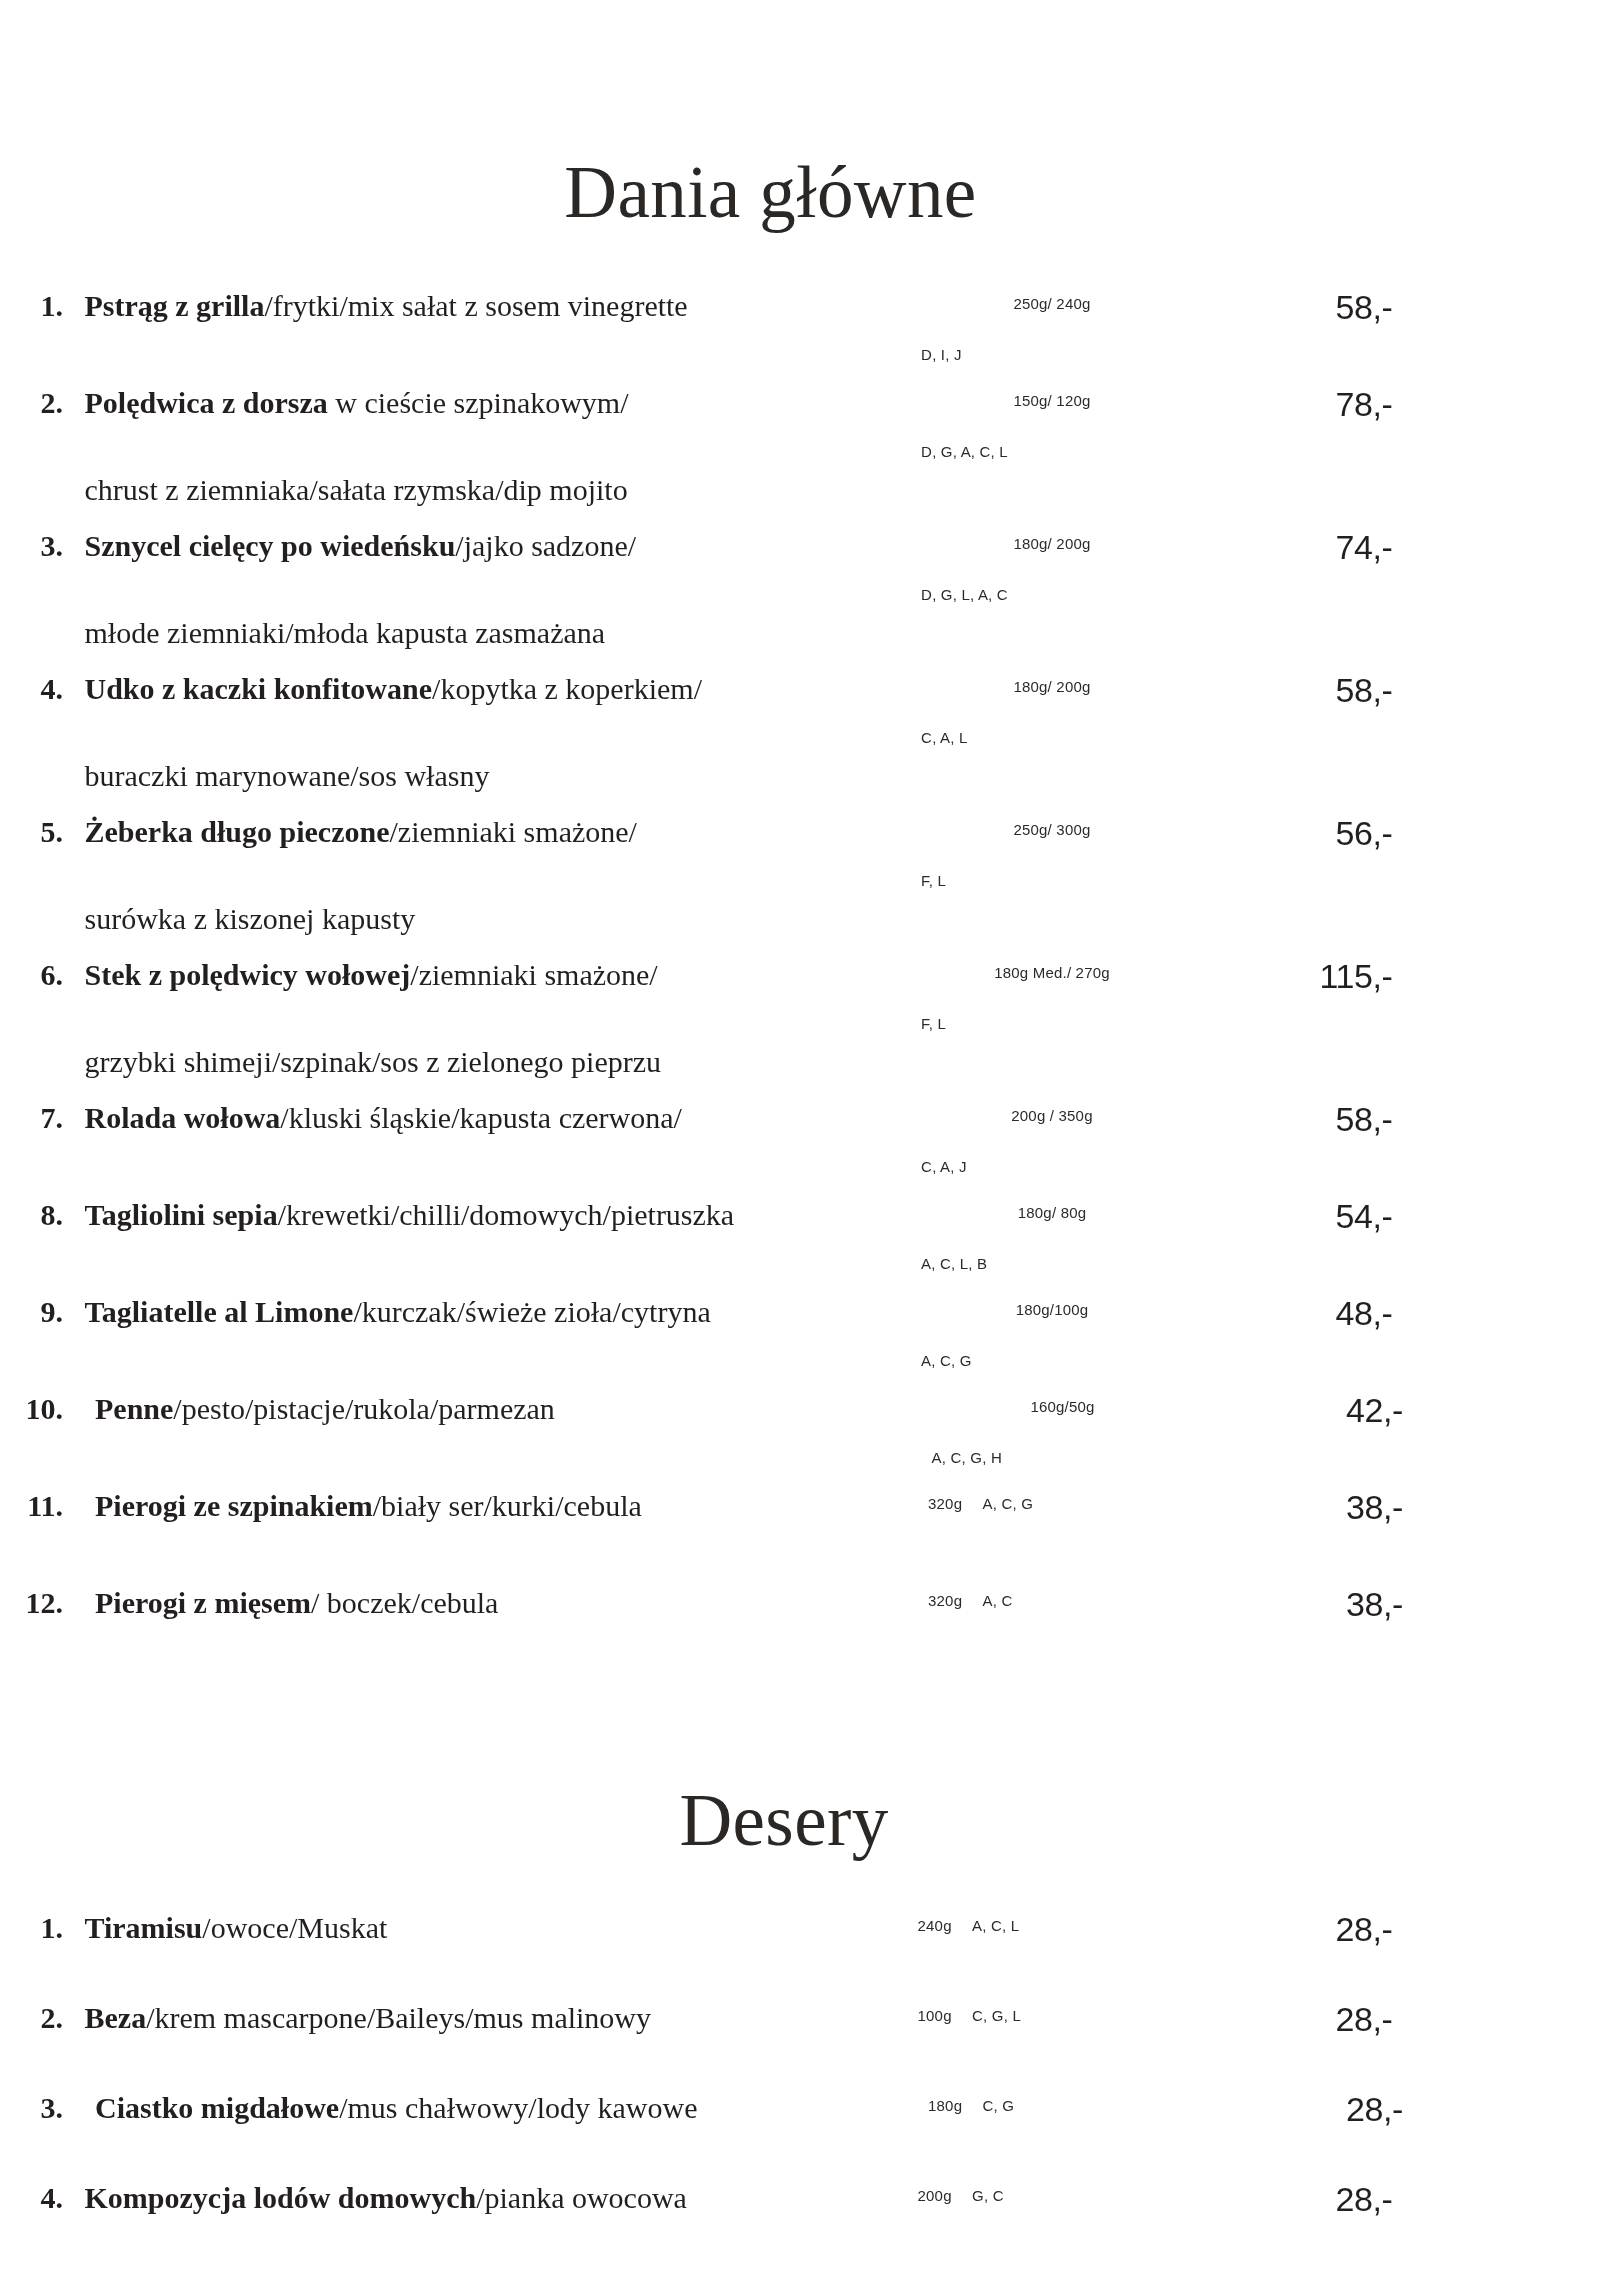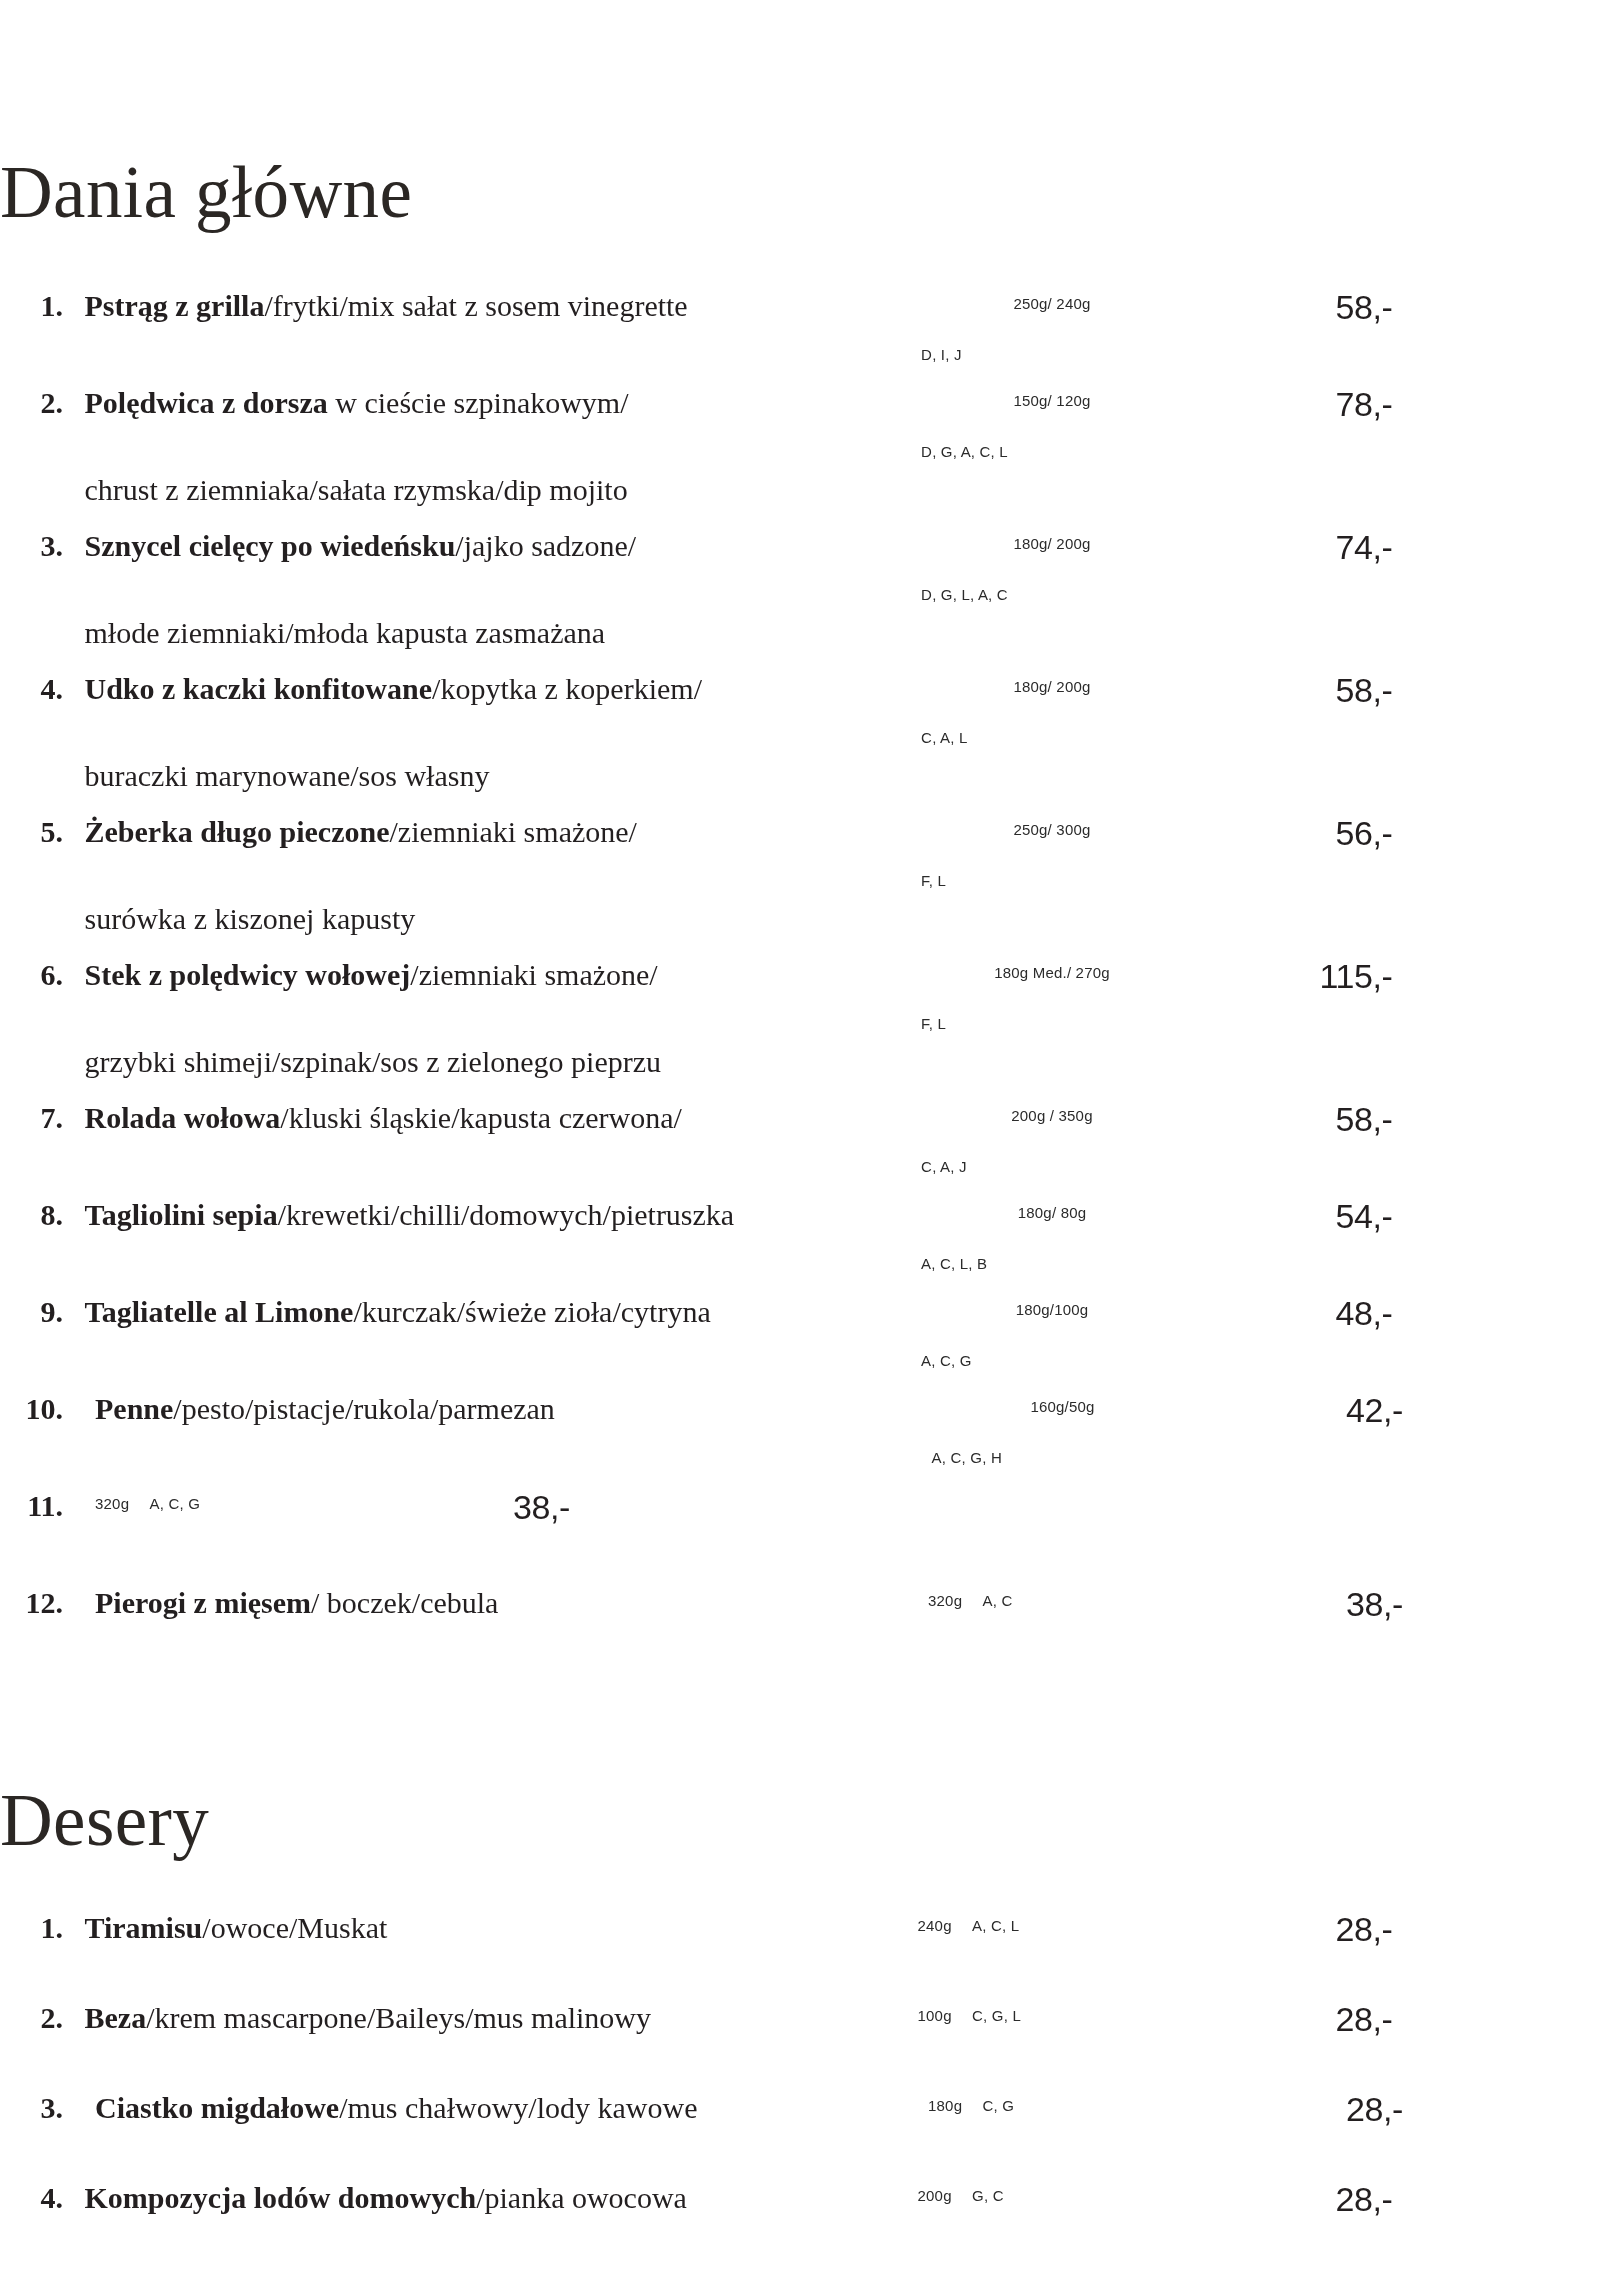--- a/index.html
+++ b/index.html
@@ -22,21 +22,21 @@
     height: 2293px;
     box-sizing: border-box;
     padding: 0;
   }
 
   
   .section-heading {
     font-family: "Liberation Serif", "DejaVu Serif", serif;
     font-weight: 400;
     color: #2b2724;
-    text-align: left;
+    text-align: center;
     letter-spacing: 0.4px;
   }
   .heading-main {
     font-size: 73px;
     line-height: 1;
     padding-top: 107px;
     padding-right: 81px;
   }
   .heading-desery {
     font-size: 73px;
@@ -283,20 +283,21 @@
           <span class="allerg">A, C, G, H</span>
         </span>
         <span class="price">42,-</span>
       </div>
     </li>
 
     <li class="menu-row r-h1">
       <div class="row-grid">
         <span class="num">11.</span>
         <span class="num-pad wide"></span>
+        <span class="desc"><span class="name">Pierogi ze szpinakiem</span><span class="rest">/biały ser/kurki/cebula</span></span>
         <span class="meta inline">
           <span class="weight">320g</span>
           <span class="allerg">A, C, G</span>
         </span>
         <span class="price">38,-</span>
       </div>
     </li>
 
     <li class="menu-row r-h1">
       <div class="row-grid">

